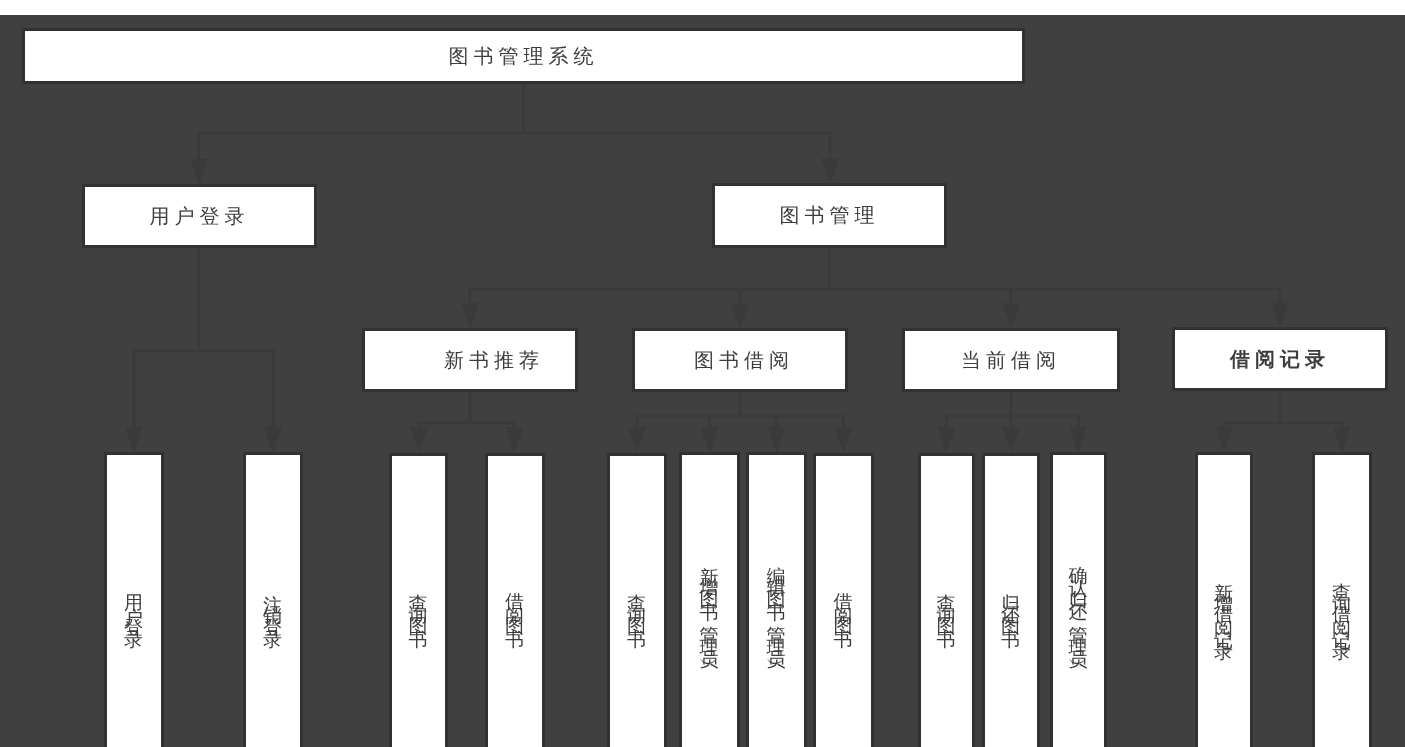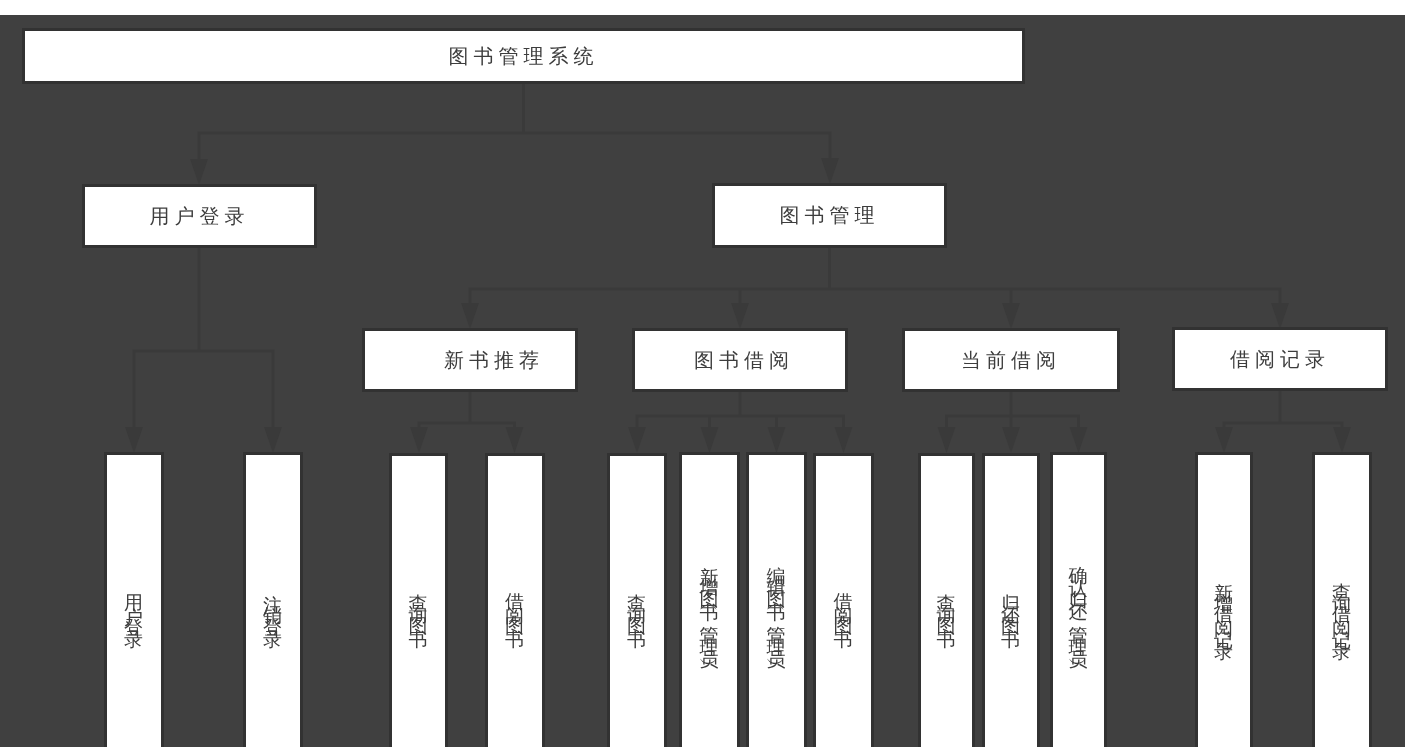--- a/index.html
+++ b/index.html
@@ -117,21 +117,21 @@
   </svg>
 
   <div class="box h" style="left:22px; top:13px; width:1003px; height:56px;">图书管理系统</div>
 
   <div class="box h" style="left:82px; top:169px; width:235px; height:64px;">用户登录</div>
   <div class="box h" style="left:712px; top:168px; width:235px; height:65px;text-align:center;">图书管理</div>
 
   <div class="box h" style="left:362px; top:313px; width:216px; height:64px;padding-left:48px;">新书推荐</div>
   <div class="box h" style="left:632px; top:313px; width:216px; height:64px;padding-left:8px;">图书借阅</div>
   <div class="box h" style="left:902px; top:313px; width:218px; height:64px;">当前借阅</div>
-  <div class="box h" style="left:1172px; top:312px; width:216px; height:64px;">借阅记录</div>
+  <div class="box h" style="left:1172px; top:312px; width:216px; height:64px;font-weight:bold;">借阅记录</div>
 
   <div class="box v" style="left:104px; top:437px; width:60px; height:301px;">用户登录</div>
   <div class="box v" style="left:243px; top:437px; width:60px; height:301px;">注销登录</div>
 
   <div class="box v" style="left:389px; top:438px; width:59px; height:297px;">查询图书</div>
   <div class="box v" style="left:485px; top:438px; width:60px; height:297px;">借阅图书</div>
 
   <div class="box v" style="left:607px; top:438px; width:60px; height:297px;">查询图书</div>
   <div class="box v" style="left:679px; top:437px; width:61px; height:305px;">新增图书（管理员）</div>
   <div class="box v" style="left:746px; top:437px; width:61px; height:305px;">编辑图书（管理员）</div>

